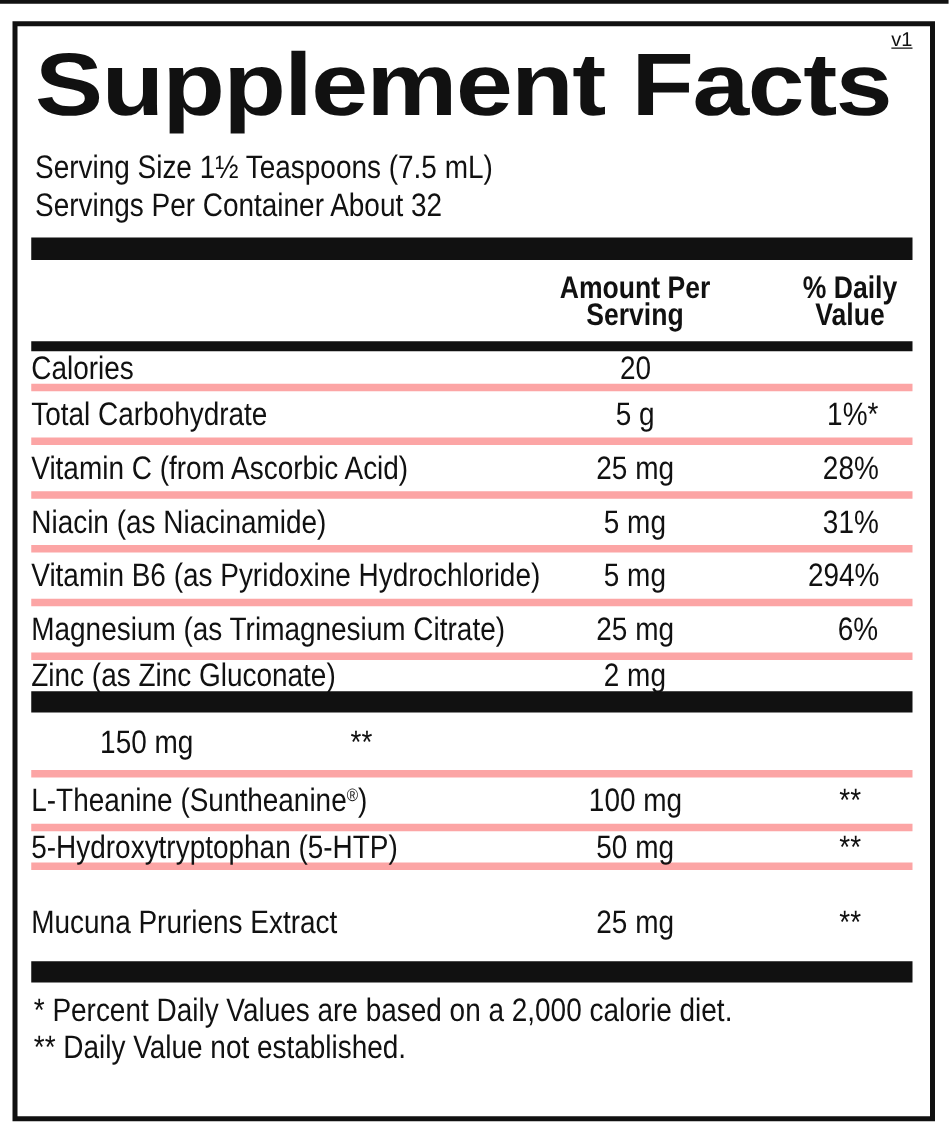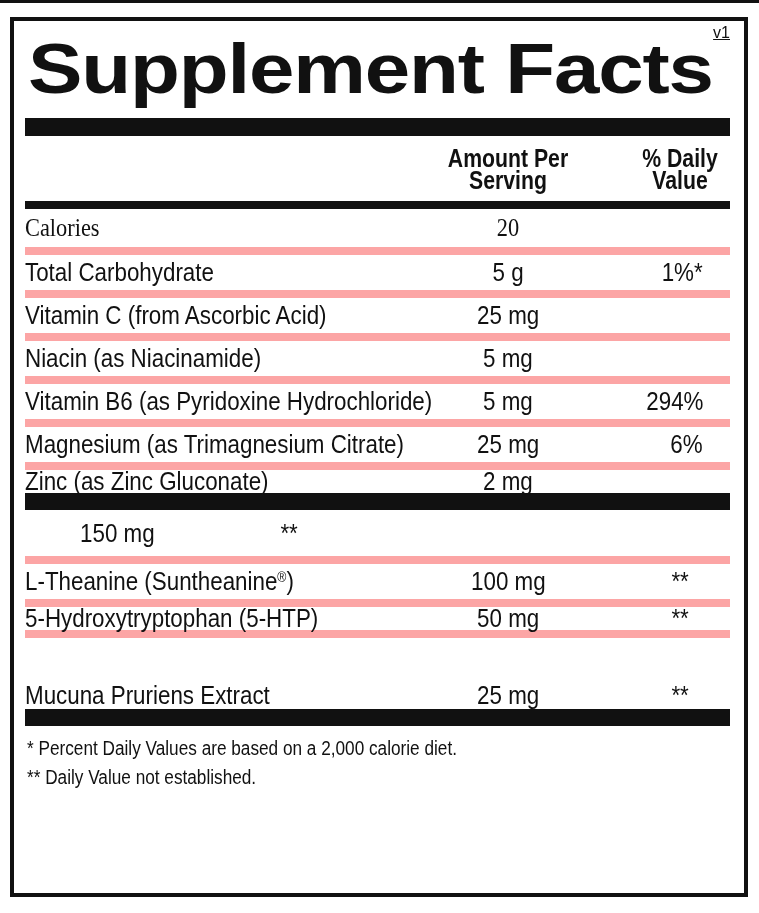--- a/index.html
+++ b/index.html
@@ -53,45 +53,49 @@
   .c-dv   { width: 130px; text-align: right; padding-right: 27px; }
   .c-dv.center { text-align: center; padding-right: 0; padding-left: 30px; }
   .hcell {
     display: block; font-weight: bold; font-size: 25px; line-height: 22px;
     transform: scaleX(0.85); transform-origin: 50% 50%;
   }
   .c-amt .sx { transform-origin: 50% 50%; }
   .c-dv .sx  { transform-origin: 100% 50%; }
   .c-dv.center .sx { transform-origin: 50% 50%; }
 
-  .n-row { display: flex; align-items: center; height: 43px; font-size: 26px; border-top: 8px solid #fca5a5; }
+  .n-row { display: flex; align-items: center; height: 43px; font-size: 26px; border-top: 6px solid #fca5a5; }
   .n-row.first { border-top: none; }
-  .n-row.h38 { height: 38px; font-family: Liberation Serif, serif; }
+  .n-row.h38 { height: 26px; }
   .n-row.h45 { height: 31px; }
   .n-row.h46 { height: 46px; }
-  .n-row.mucuna { height: 79px; align-items: flex-end; padding-top: 9px; line-height: 28px; }
+  .n-row.mucuna { height: 79px; align-items: center; padding-top: 9px; line-height: 28px; }
   .note { margin-left: 30px; line-height: 28px; }
 
   .footnotes { padding: 8px 0 0 2px; }
-  .footnotes .line { font-size: 20px; line-height: 29px; }
+  .footnotes .line { font-size: 26px; line-height: 29px; }
 </style>
 </head>
 <body>
 
 <div class="top-strip"></div>
 
 <div class="label-box">
   <div class="version">v1</div>
 
   <div class="content">
 
     <div class="title-wrap">
       <span class="title">Supplement Facts</span>
     </div>
 
+    <div class="serving-info">
+      <div class="line"><span class="sx">Serving Size 1½ Teaspoons (7.5 mL)</span></div>
+      <div class="line"><span class="sx">Servings Per Container About 32</span></div>
+    </div>
 
     <div class="bar b1"></div>
 
     <div class="thead">
       <div class="c-name"></div>
       <div class="c-amt">
         <span class="hcell">Amount Per Serving</span>
       </div>
       <div class="c-dv center">
         <span class="hcell">% Daily Value</span>
@@ -107,24 +111,26 @@
         <div class="c-dv"><span class="sx"></span></div>
       </div>
       <div class="n-row">
         <div class="c-name"><span class="sx">Total Carbohydrate</span></div>
         <div class="c-amt"><span class="sx">5 g</span></div>
         <div class="c-dv"><span class="sx">1%*</span></div>
       </div>
       <div class="n-row">
         <div class="c-name"><span class="sx">Vitamin C (from Ascorbic Acid)</span></div>
         <div class="c-amt"><span class="sx">25 mg</span></div>
+        <div class="c-dv"><span class="sx">28%</span></div>
       </div>
       <div class="n-row">
         <div class="c-name"><span class="sx">Niacin (as Niacinamide)</span></div>
         <div class="c-amt"><span class="sx">5 mg</span></div>
+        <div class="c-dv"><span class="sx">31%</span></div>
       </div>
       <div class="n-row">
         <div class="c-name"><span class="sx">Vitamin B6 (as Pyridoxine Hydrochloride)</span></div>
         <div class="c-amt"><span class="sx">5 mg</span></div>
         <div class="c-dv"><span class="sx">294%</span></div>
       </div>
       <div class="n-row">
         <div class="c-name"><span class="sx">Magnesium (as Trimagnesium Citrate)</span></div>
         <div class="c-amt"><span class="sx">25 mg</span></div>
         <div class="c-dv"><span class="sx">6%</span></div>

